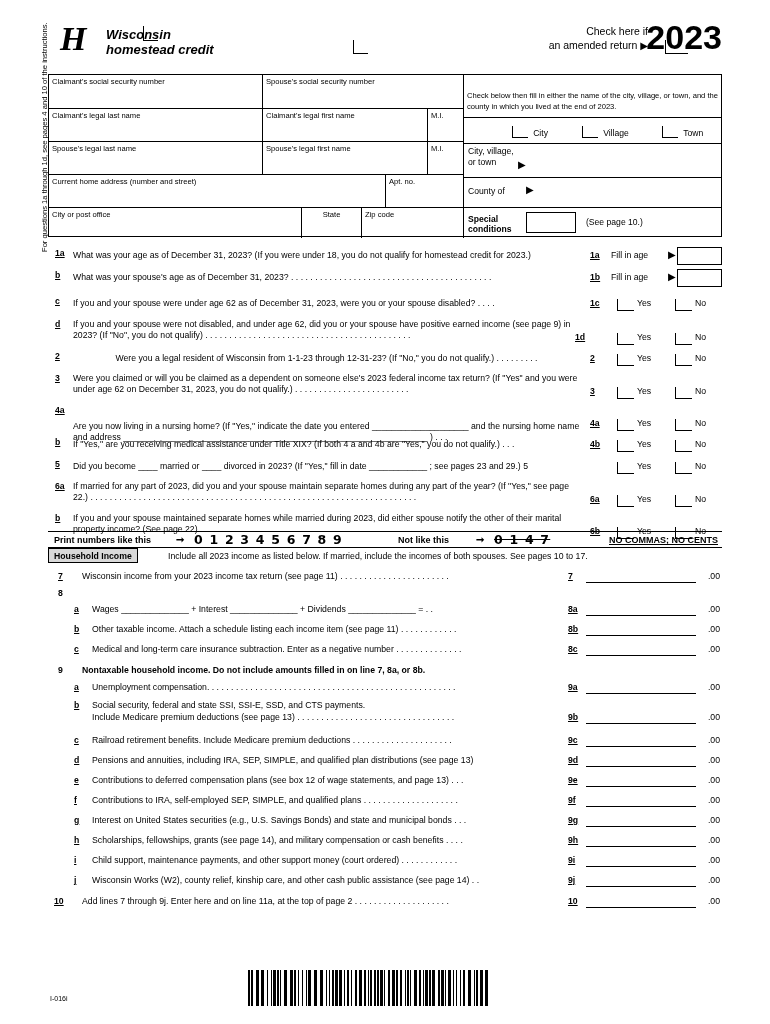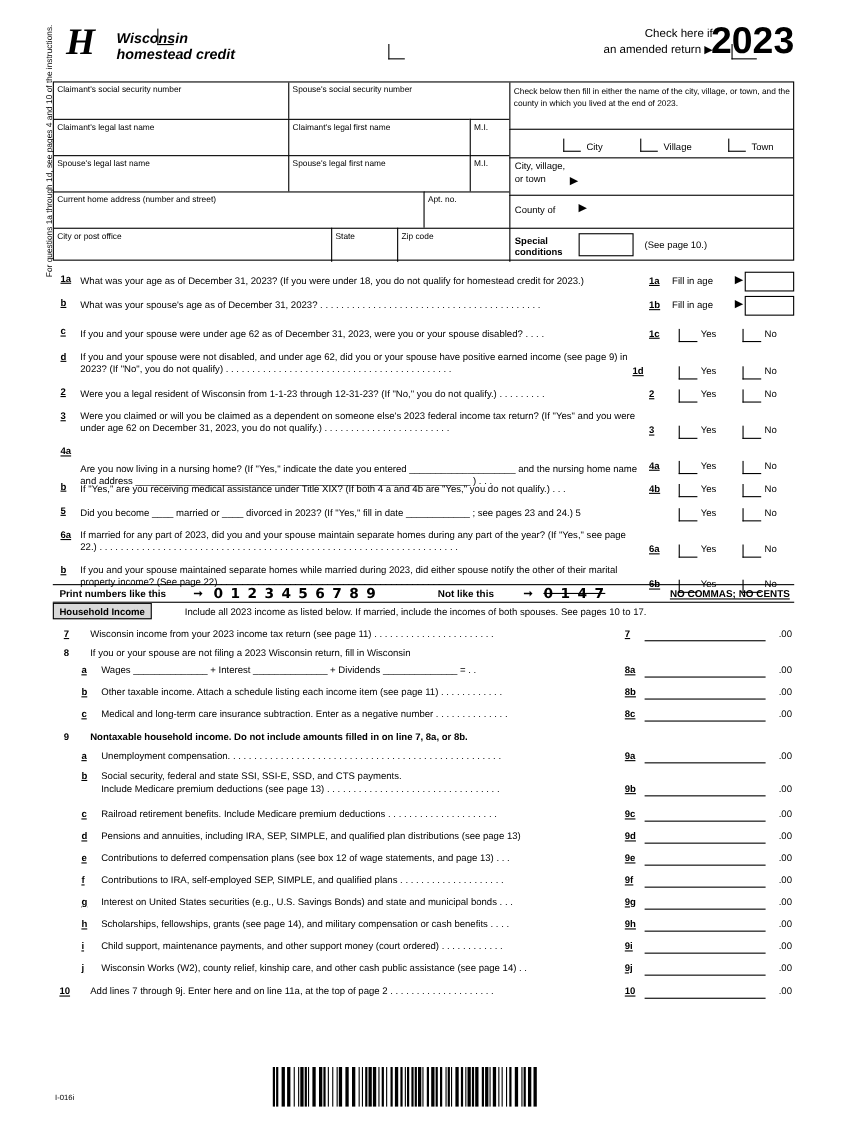--- a/index.html
+++ b/index.html
@@ -108,21 +108,21 @@
   .cell {
     position: absolute;
     box-sizing: border-box;
     font-size: 7.6px;
     line-height: 9px;
     padding: 2px 3px 0 3px;
     overflow: hidden;
   }
   .bt { border-top: 1.1px solid #000; }
   .bl { border-left: 1.1px solid #000; }
-  .lbl { font-size: 7.6px; }
+  .lbl { font-size: 7.6px; margin-top: 13px; }
   .lbl-b { font-size: 8.6px; font-weight: bold; }
 
   .rtxt { font-size: 8.6px; line-height: 11.5px; }
 
   .mini-box {
     display: inline-block;
     width: 15px;
     height: 11px;
     border-left: 1.1px solid #000;
     border-bottom: 1.1px solid #000;
@@ -351,21 +351,21 @@
     <div class="cell bt" style="left:0; top:99px; width:336px; height:33px;">
       <span class="lbl">Current home address (number and street)</span>
     </div>
     <div class="cell bt bl" style="left:336px; top:99px; width:78px; height:33px;">
       <span class="lbl">Apt. no.</span>
     </div>
 
     <div class="cell bt" style="left:0; top:132px; width:252px; height:31px;">
       <span class="lbl">City or post office</span>
     </div>
-    <div class="cell bt bl" style="left:252px; top:132px; width:60px; height:31px;">
+    <div class="cell bt bl" style="left:252px; top:132px; width:60px; height:31px;text-align:center;">
       <span class="lbl">State</span>
     </div>
     <div class="cell bt bl" style="left:312px; top:132px; width:102px; height:31px;">
       <span class="lbl">Zip code</span>
     </div>
 
     <div class="cell bl" style="left:414px; top:0; width:258px; height:42px; padding-top:3px;">
       <span class="lbl" style="line-height:10.5px; display:block;">Check below then fill in either the name of the city, village, or town, and the county in which you lived at the end of 2023.</span>
     </div>
 
@@ -439,21 +439,21 @@
       <span class="qtext" style="top:0px; right:142px;">If you and your spouse were not disabled, and under age 62, did you or your spouse have positive earned income (see page 9) in 2023?  (If "No", you do not qualify)  . . . . . . . . . . . . . . . . . . . . . . . . . . . . . . . . . . . . . . . . . . .</span>
       <span class="qtail" style="left:520px; top:13px;">1d</span>
       <span class="ckbox" style="left:562px; top:14px;"></span>
       <span class="cklabel" style="left:582px; top:13px;">Yes</span>
       <span class="ckbox" style="left:620px; top:14px;"></span>
       <span class="cklabel" style="left:640px; top:13px;">No</span>
     </div>
 
     <div class="qrow" style="height:20px; margin-top:2px;">
       <span class="qnum">2</span>
-      <span class="qtext" style="top:2px; right:142px;">Were you a legal resident of Wisconsin from 1-1-23 through 12-31-23?  (If "No," you do not qualify.) . . . . . . . . .</span>
+      <span class="qtext" style="top:2px; right:142px;text-align:center;">Were you a legal resident of Wisconsin from 1-1-23 through 12-31-23?  (If "No," you do not qualify.) . . . . . . . . .</span>
       <span class="qtail" style="left:535px; top:2px;">2</span>
       <span class="ckbox" style="left:562px; top:3px;"></span>
       <span class="cklabel" style="left:582px; top:2px;">Yes</span>
       <span class="ckbox" style="left:620px; top:3px;"></span>
       <span class="cklabel" style="left:640px; top:2px;">No</span>
     </div>
 
     <div class="qrow" style="height:30px; margin-top:2px;">
       <span class="qnum">3</span>
       <span class="qtext" style="top:0px; right:142px;">Were you claimed or will you be claimed as a dependent on someone else's 2023 federal income tax return? (If "Yes" and you were under age 62 on December 31, 2023, you do not qualify.) . . . . . . . . . . . . . . . . . . . . . . . .</span>
@@ -479,21 +479,21 @@
       <span class="qtext" style="top:2px; right:142px;">If "Yes," are you receiving medical assistance under Title XIX? (If both 4 a and 4b are "Yes," you do not qualify.) . . .</span>
       <span class="qtail" style="left:535px; top:2px;">4b</span>
       <span class="ckbox" style="left:562px; top:3px;"></span>
       <span class="cklabel" style="left:582px; top:2px;">Yes</span>
       <span class="ckbox" style="left:620px; top:3px;"></span>
       <span class="cklabel" style="left:640px; top:2px;">No</span>
     </div>
 
     <div class="qrow" style="height:20px; margin-top:2px;">
       <span class="qnum">5</span>
-      <span class="qtext" style="top:2px; right:132px;">Did you become ____ married  or ____ divorced in 2023? (If "Yes," fill in date ____________ ; see pages 23 and 24.) 5</span>
+      <span class="qtext" style="top:2px; right:132px;">Did you become ____ married  or ____ divorced in 2023? (If "Yes," fill in date ____________ ; see pages 23 and 29.) 5</span>
       <span class="ckbox" style="left:562px; top:3px;"></span>
       <span class="cklabel" style="left:582px; top:2px;">Yes</span>
       <span class="ckbox" style="left:620px; top:3px;"></span>
       <span class="cklabel" style="left:640px; top:2px;">No</span>
     </div>
 
     <div class="qrow" style="height:30px; margin-top:2px;">
       <span class="qnum">6a</span>
       <span class="qtext" style="top:0px; right:142px;">If married for any part of 2023, did you and your spouse maintain separate homes during any part of the year? (If "Yes," see page 22.) . . . . . . . . . . . . . . . . . . . . . . . . . . . . . . . . . . . . . . . . . . . . . . . . . . . . . . . . . . . . . . . . . . . .</span>
       <span class="qtail" style="left:535px; top:13px;">6a</span>
@@ -534,21 +534,20 @@
     <div class="ln" style="height:18px;">
       <span class="n" style="left:10px; top:3px;">7</span>
       <span class="t" style="left:34px; top:3px;">Wisconsin income from your 2023 income tax return (see page 11) . . . . . . . . . . . . . . . . . . . . . . .</span>
       <span class="code" style="right:130px; top:3px;">7</span>
       <span class="amtline" style="right:26px; top:2px;"></span>
       <span class="cents" style="top:3px;">.00</span>
     </div>
 
     <div class="ln" style="height:14px;">
       <span class="n" style="left:10px; top:2px; text-decoration:none;">8</span>
-      <span class="t" style="left:34px; top:2px;">If you or your spouse are not filing a 2023 Wisconsin return, fill in Wisconsin</span>
     </div>
 
     <div class="ln" style="height:20px;">
       <span class="n" style="left:26px; top:4px;">a</span>
       <span class="t" style="left:44px; top:4px;">Wages ______________ + Interest ______________ + Dividends ______________ = . .</span>
       <span class="code" style="right:130px; top:4px;">8a</span>
       <span class="amtline" style="right:26px; top:3px;"></span>
       <span class="cents" style="top:4px;">.00</span>
     </div>
 

